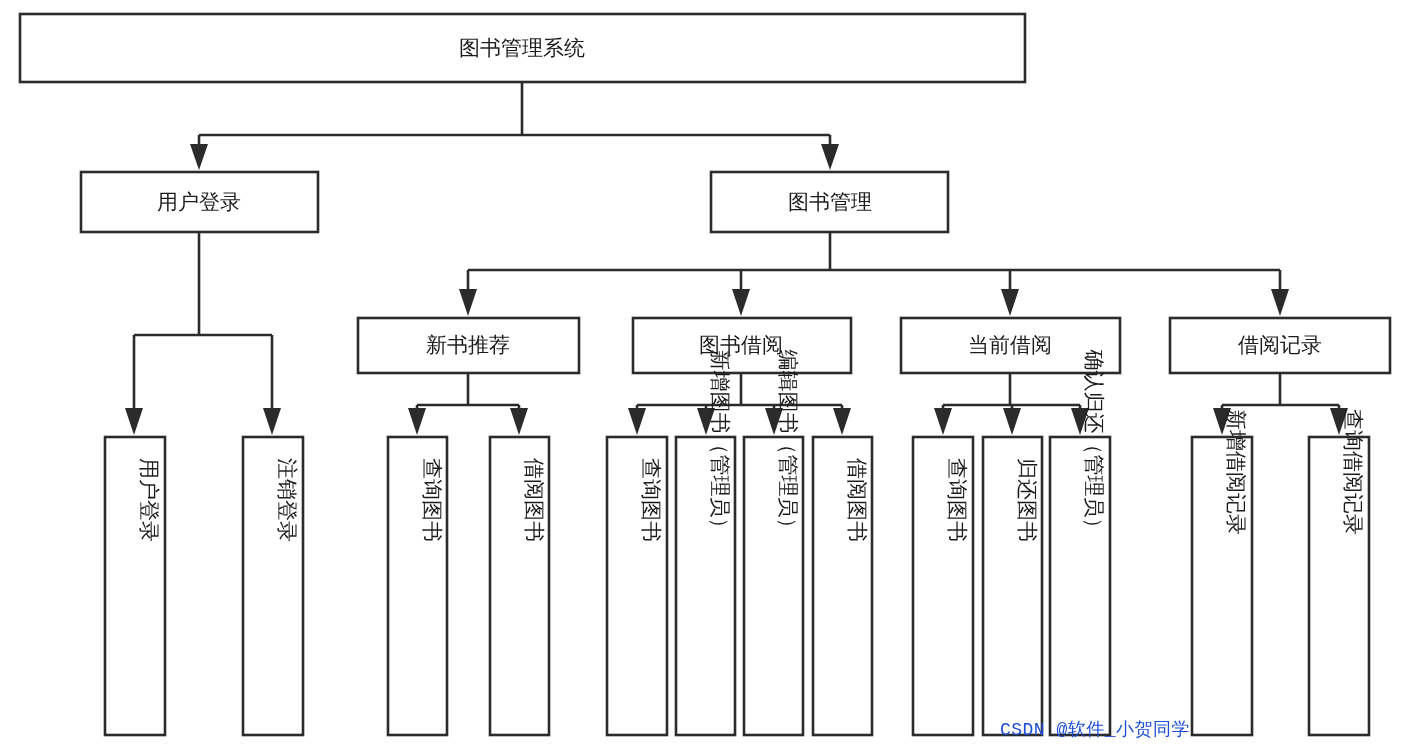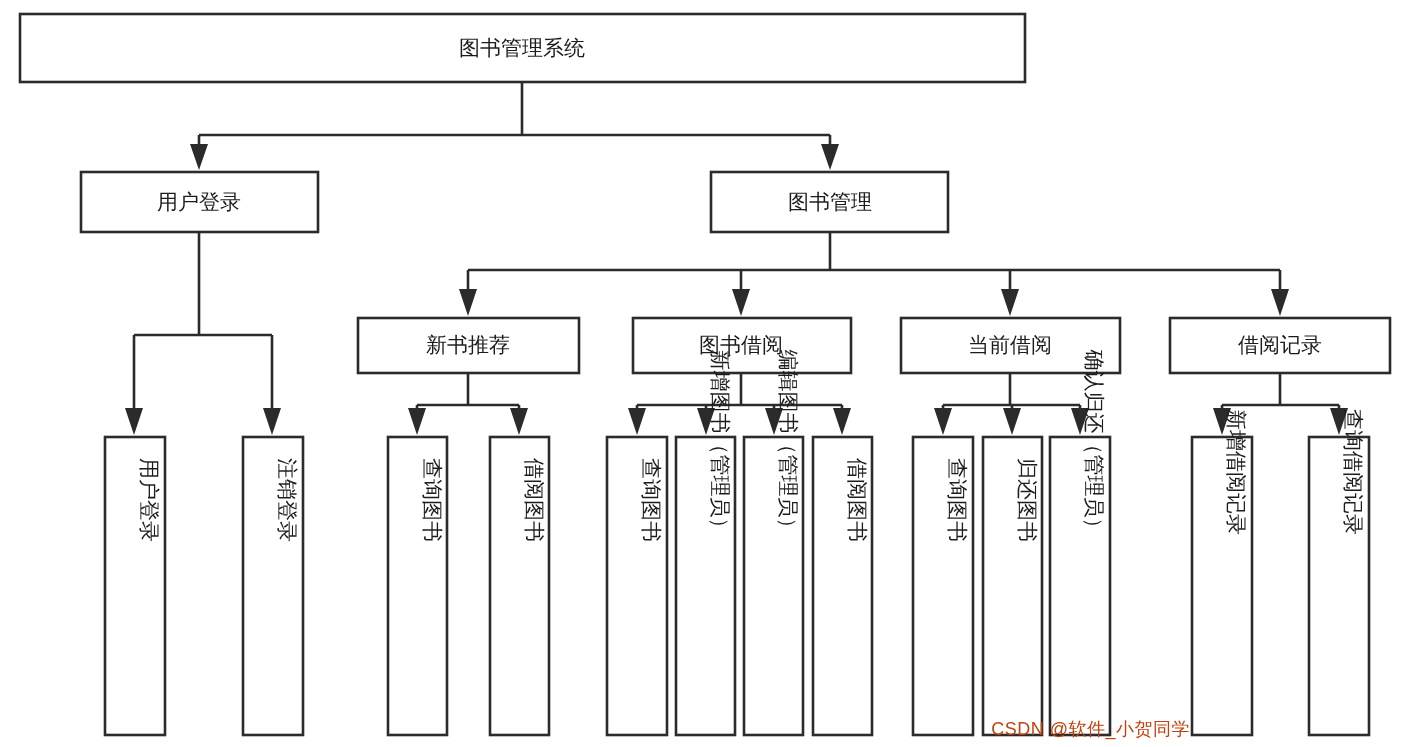--- a/index.html
+++ b/index.html
@@ -53,23 +53,23 @@
   .node-label-vertical {
     font-family: "Liberation Sans", "DejaVu Sans", sans-serif;
     fill: #1c1c1c;
     font-size: 21px;
     text-anchor: middle;
   }
   .watermark {
     position: absolute;
     right: 14px;
     bottom: 6px;
-    font-family: Liberation Sans, sans-serif;
+    font-family: Liberation Mono, monospace;
     font-size: 18px;
-    color: #c2410c;
+    color: #1d4ed8;
     letter-spacing: 0.5px;
     white-space: nowrap;
     user-select: none;
   }
 </style>
 </head>
 <body>
 
 <div id="diagram-root">
 

